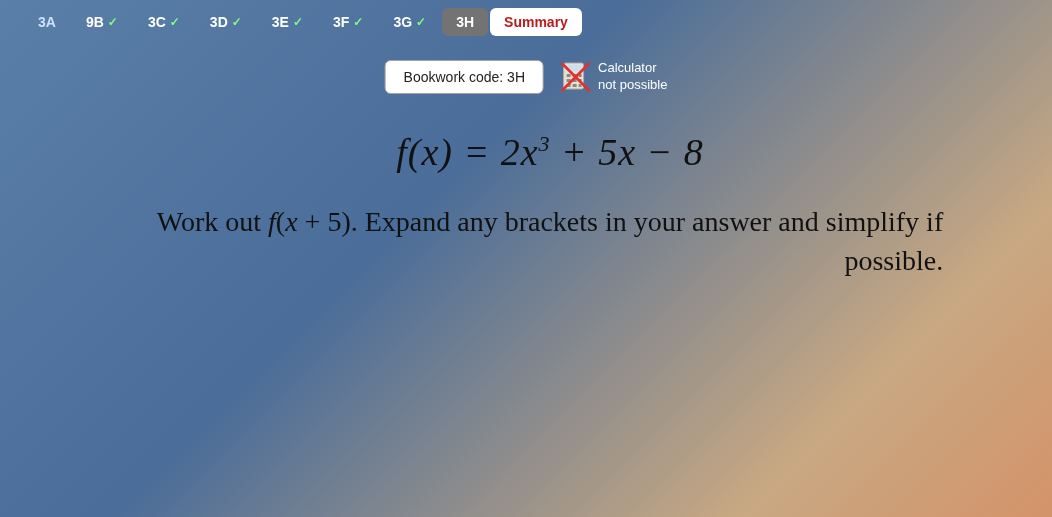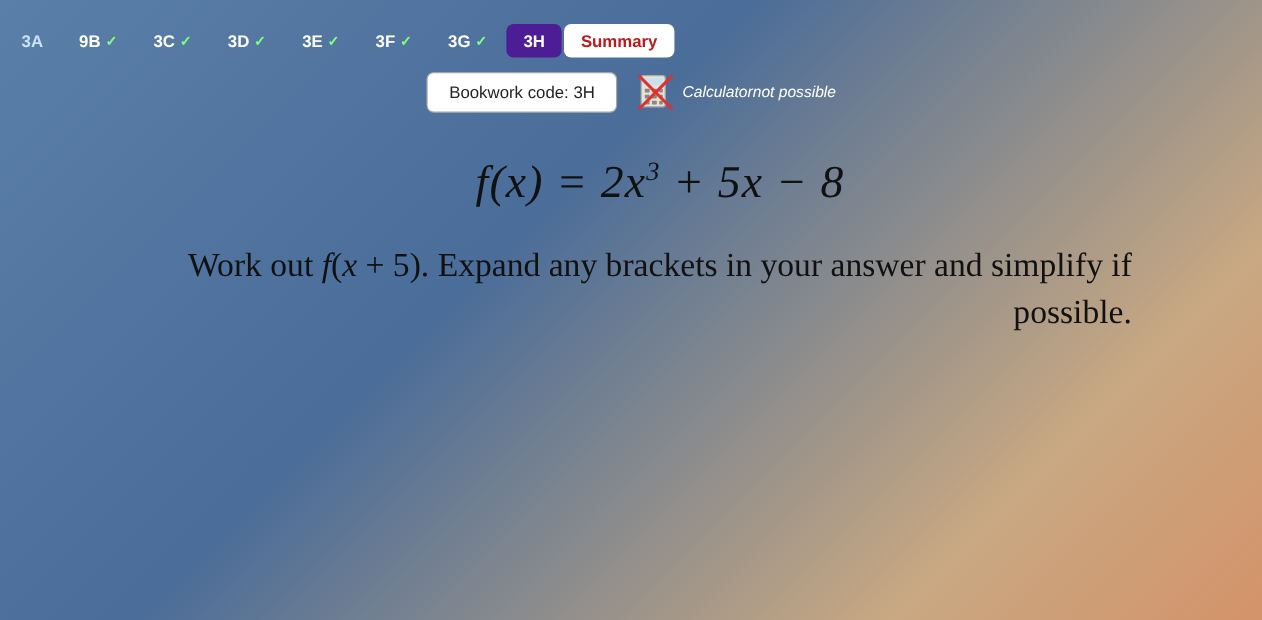--- a/index.html
+++ b/index.html
@@ -10,24 +10,24 @@
       overflow: hidden;
       font-family: Arial, sans-serif;
       background: linear-gradient(135deg, #5a7fa8 0%, #4a6d99 40%, #c8a882 80%, #d4936a 100%);
       position: relative;
     }
 
     
     .top-nav {
       display: flex;
       align-items: center;
-      padding: 8px 4px;
+      padding: 8px 24px;
       gap: 2px;
       position: absolute;
-      top: 12px;
+      top: 0;
       left: 0;
       right: 0;
     }
 
     .nav-tab {
       padding: 6px 14px;
       border-radius: 6px;
       font-size: 14px;
       font-weight: 600;
       cursor: pointer;
@@ -38,21 +38,21 @@
       align-items: center;
       gap: 4px;
     }
 
     .nav-tab .checkmark {
       color: #7fff7f;
       font-size: 12px;
     }
 
     .nav-tab.active-tab {
-      background: #4c1d95;
+      background: #737373;
       color: #fff;
       border-radius: 6px;
       justify-content: center;
     }
 
     .nav-tab.summary-tab {
       background: #fff;
       color: #b91c1c;
       border-radius: 6px;
       font-weight: 600;
@@ -100,25 +100,24 @@
       justify-content: center;
     }
 
     .calc-icon svg {
       width: 32px;
       height: 32px;
     }
 
     .calc-label {
       display: flex;
-      flex-direction: row;
+      flex-direction: column;
       font-size: 13px;
       color: #fff;
       line-height: 1.3;
-      font-style: italic;
     }
 
     
     .main-content {
       position: absolute;
       top: 130px;
       left: 0;
       right: 0;
       display: flex;
       flex-direction: column;

